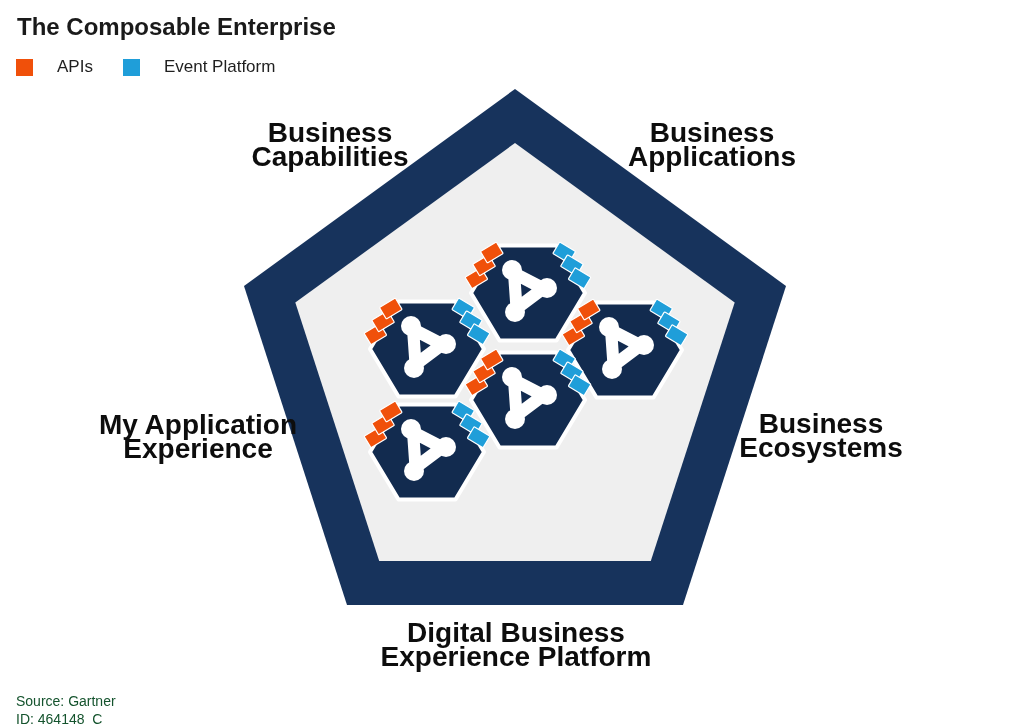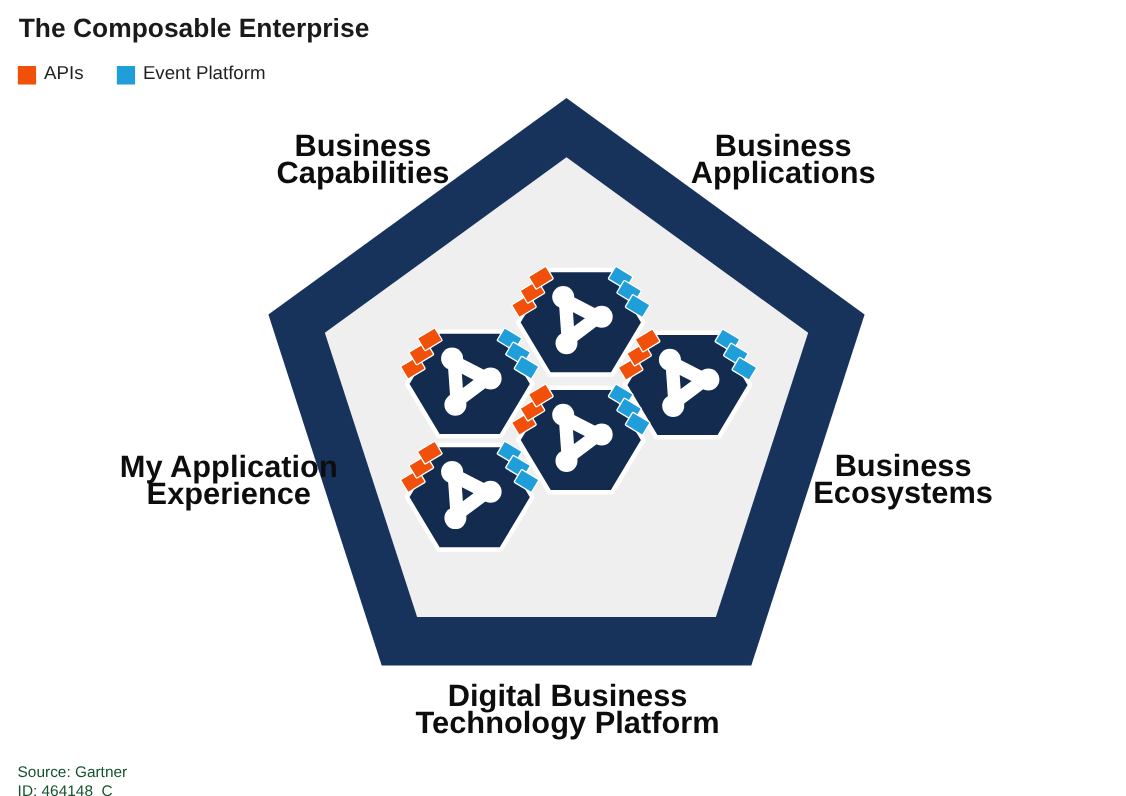--- a/index.html
+++ b/index.html
@@ -24,22 +24,22 @@
   .legend {
     position: absolute;
     left: 16px;
     top: 57px;
     display: flex;
     align-items: center;
     gap: 30px;
   }
   .legend-item {
     display: flex;
-    align-items: flex-end;
-    gap: 7px;
+    align-items: center;
+    gap: 24px;
     font-size: 17px;
     color: #1f1f1f;
   }
   .chip { display: block; width: 17px; height: 17px; }
   .diagram-svg {
     position: absolute;
     left: 0; top: 0;
     width: 1024px;
     height: 724px;
   }
@@ -48,21 +48,21 @@
     transform: translate(-50%, -50%);
     text-align: center;
     font-size: 28px;
     line-height: 24px;
     font-weight: bold;
     color: #0d0d0d;
     white-space: pre-line;
   }
   .lbl-cap  { left: 330px; top: 145px; }
   .lbl-app  { left: 712px; top: 145px; }
-  .lbl-exp  { left: 208px; top: 437px; text-align: center; }
+  .lbl-exp  { left: 198px; top: 437px; text-align: center; }
   .lbl-eco  { left: 821px; top: 436px; }
   .lbl-plat { left: 516px; top: 645px; }
   .footer {
     position: absolute;
     left: 16px;
     top: 692px;
     font-size: 14px;
     line-height: 18px;
     color: #14532d;
   }
@@ -137,20 +137,20 @@
 
   <div class="zone-label lbl-cap">Business
 Capabilities</div>
   <div class="zone-label lbl-app">Business
 Applications</div>
   <div class="zone-label lbl-exp">My Application
 Experience</div>
   <div class="zone-label lbl-eco">Business
 Ecosystems</div>
   <div class="zone-label lbl-plat">Digital Business
-Technology Platform</div>
+Experience Platform</div>
 
   <div class="footer">
     <div>Source: Gartner</div>
     <div>ID: 464148_C</div>
   </div>
 
 </div>
 
 </body></html>

